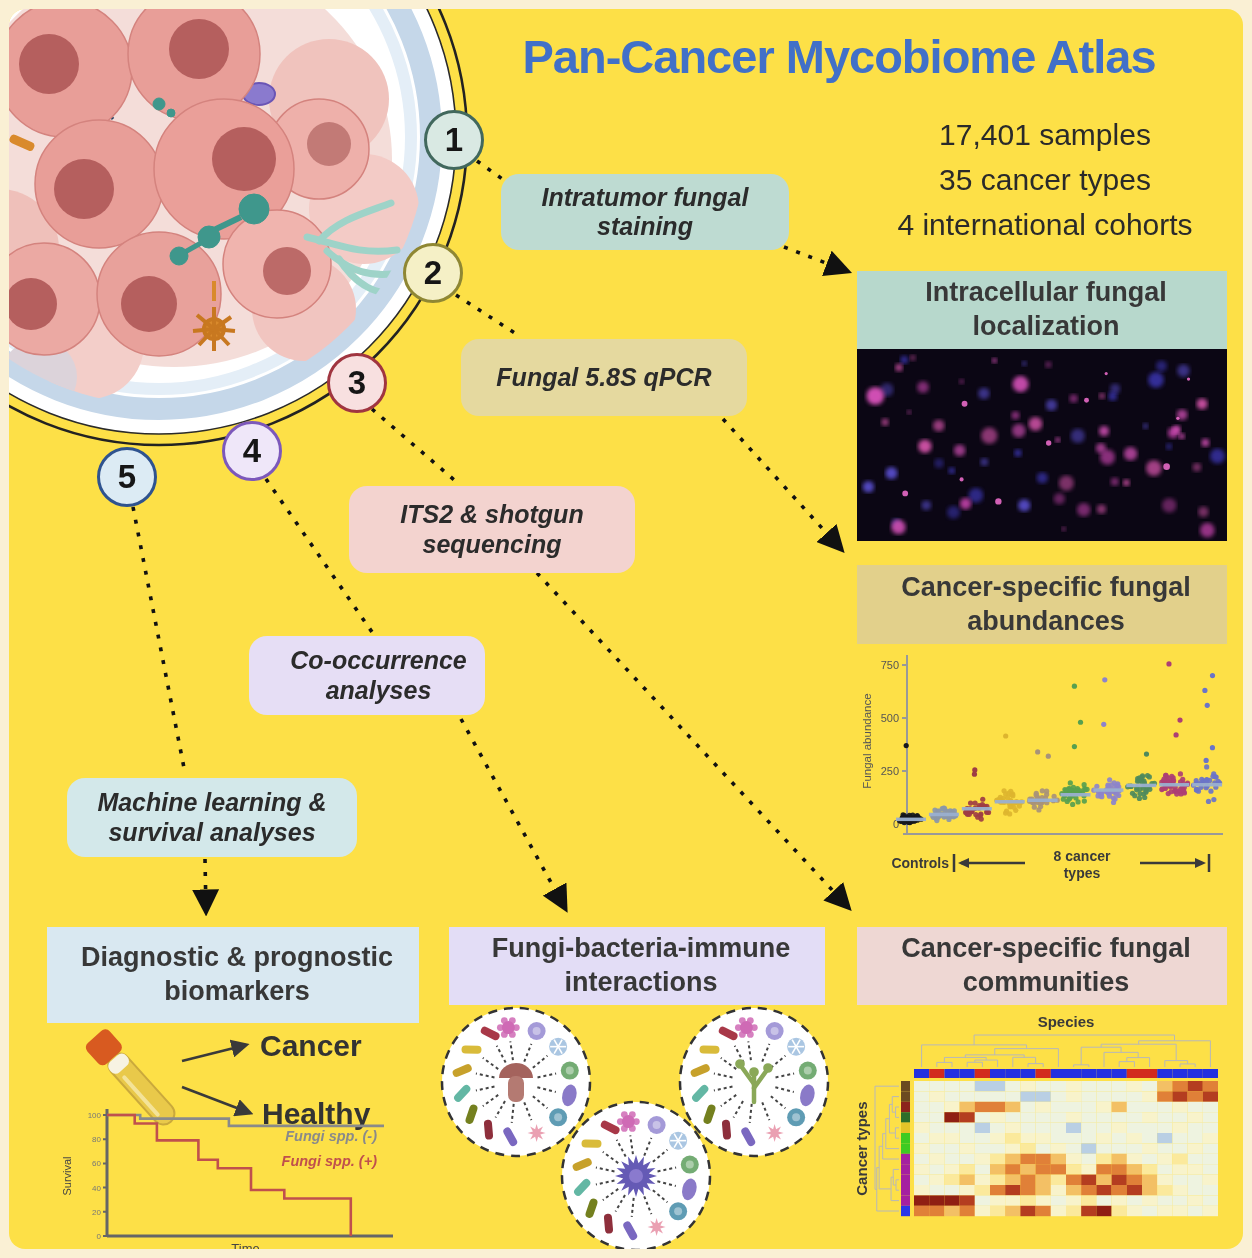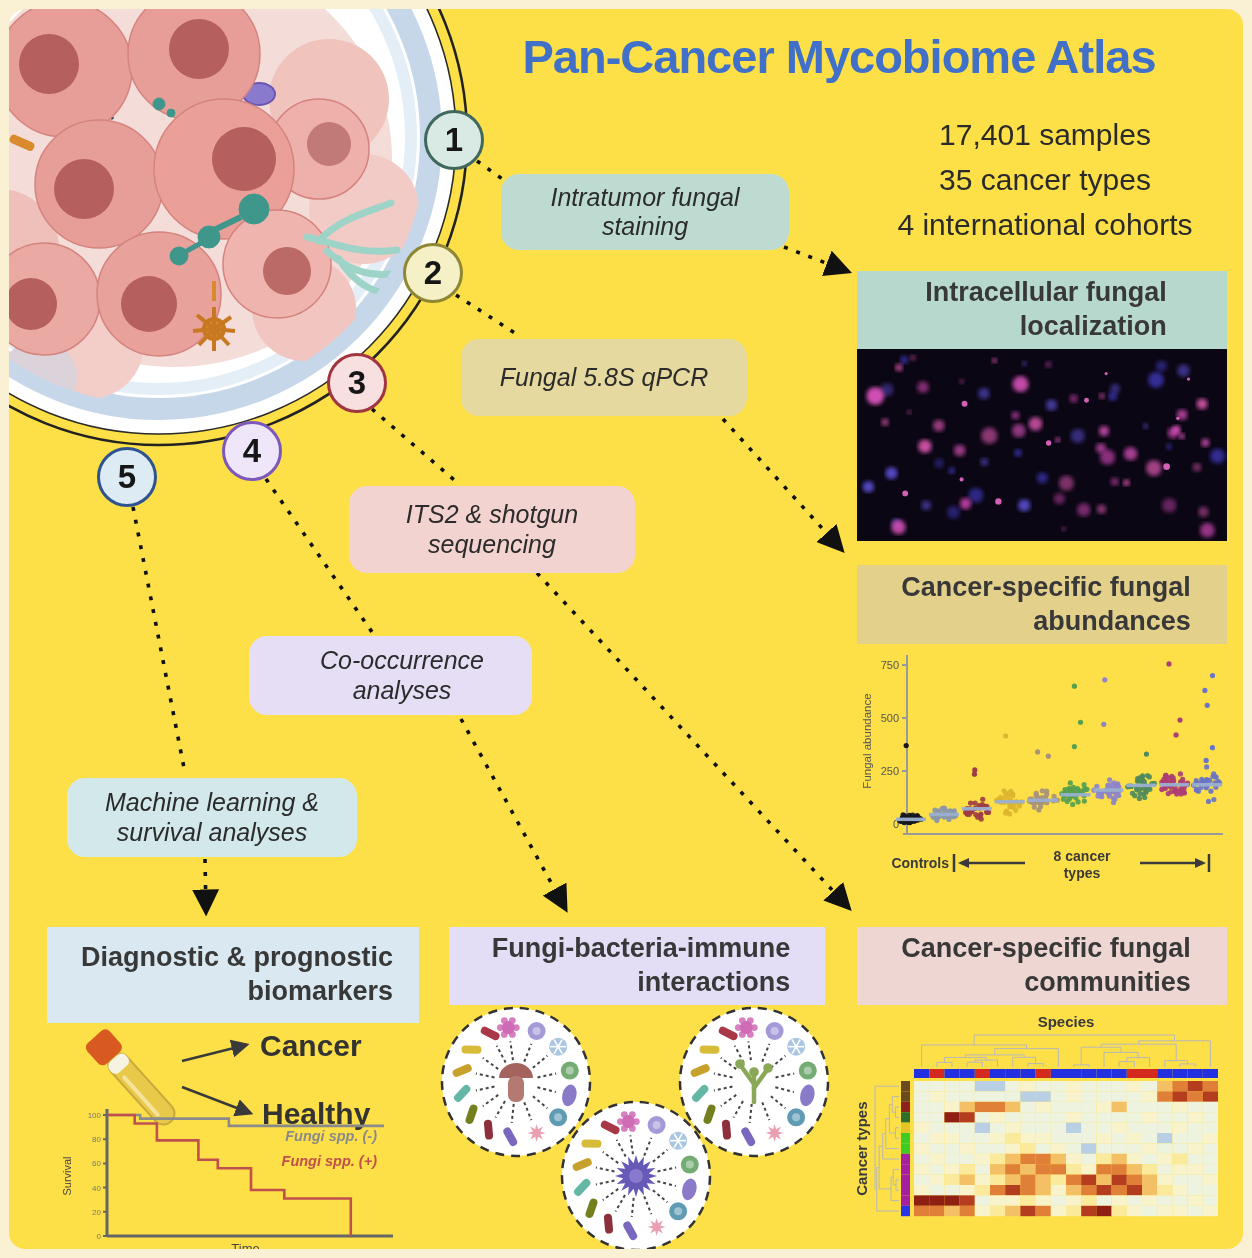--- a/index.html
+++ b/index.html
@@ -4,22 +4,22 @@
 <style>
   html,body{margin:0;padding:0;background:#faf0d4;font-family:"Liberation Sans",sans-serif;}
   .page{position:relative;width:1252px;height:1258px;background:#faf0d4;overflow:hidden;}
   .surface{position:absolute;left:9px;top:9px;right:9px;bottom:9px;background:#fde047;border-radius:16px;overflow:hidden;}
   .abs{position:absolute;}
   .title{left:420px;top:20px;width:820px;text-align:center;font-size:47px;font-weight:bold;color:#4170c8;letter-spacing:-1px;}
   .stats{left:848px;top:103px;width:376px;text-align:center;font-size:30px;font-weight:normal;color:#2a2a2a;line-height:45px;white-space:pre-line;}
   .step-circle{width:60px;height:60px;border-radius:50%;display:flex;align-items:center;justify-content:center;
     font-size:33px;font-weight:bold;color:#161616;box-sizing:border-box;border:3.5px solid #444;}
   .method-box{border-radius:18px;display:flex;align-items:center;justify-content:center;text-align:center;
-    font-size:25px;font-weight:normal;font-style:italic;color:#2b2b2b;line-height:1.18;white-space:pre-line;padding:4px 10px;box-sizing:border-box;}
-  .panel-header{display:flex;align-items:center;justify-content:center;text-align:right;
+    font-size:25px;font-weight:bold;font-style:italic;color:#2b2b2b;line-height:1.18;white-space:pre-line;padding:4px 10px;box-sizing:border-box;}
+  .panel-header{display:flex;align-items:center;justify-content:center;text-align:center;
     font-size:27px;font-weight:bold;color:#383838;line-height:1.25;white-space:pre-line;box-sizing:border-box;padding-left:8px;}
   svg text{font-family:"Liberation Sans",sans-serif;}
 </style>
 </head>
 <body>
 
 <div class="page">
  <div class="surface">
 
   <svg class="abs" style="left:0;top:0;" width="520" height="520" viewBox="0 0 520 520">
@@ -142,21 +142,21 @@
       </div>
   <div class="abs step-circle" style="left: 88px; top: 438px; background: rgb(220, 235, 244); border-color: rgb(47, 83, 143);" id="c4">
         <span>5</span>
       </div>
 
   <div class="abs method-box" style="left: 492px; top: 165px; width: 288px; height: 76px; background: rgb(190, 219, 210);" id="b0">Intratumor fungal
 staining</div>
   <div class="abs method-box" style="left: 452px; top: 330px; width: 286px; height: 77px; background: rgb(229, 217, 159);" id="b1">Fungal 5.8S qPCR</div>
   <div class="abs method-box" style="left: 340px; top: 477px; width: 286px; height: 87px; background: rgb(243, 211, 207);" id="b2">ITS2 &amp; shotgun
 sequencing</div>
-  <div class="abs method-box" style="left: 240px; top: 627px; width: 283px; height: 79px; background: rgb(230, 222, 245); padding-left: 33px;" id="b3">Co-occurrence
+  <div class="abs method-box" style="left: 240px; top: 627px; width: 236px; height: 79px; background: rgb(230, 222, 245); padding-left: 33px;" id="b3">Co-occurrence
 analyses</div>
   <div class="abs method-box" style="left: 58px; top: 769px; width: 290px; height: 79px; background: rgb(211, 232, 234);" id="b4">Machine learning &amp;
 survival analyses</div>
 
   <div class="abs panel-header" style="left: 848px; top: 262px; width: 370px; height: 78px; background: rgb(183, 216, 204);" id="ph-loc">Intracellular fungal
 localization</div>
   <svg class="abs" style="left:848px;top:340px;" width="370" height="192" id="microscopy">
         <rect x="0" y="0" width="370" height="192" fill="#0b0614"></rect>
         <defs>
           <filter id="blur1">

